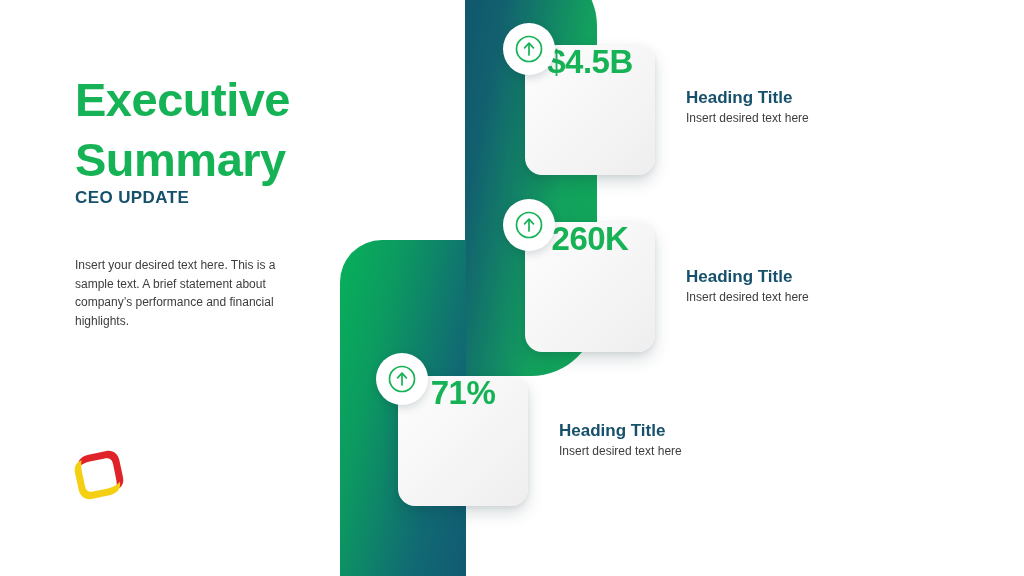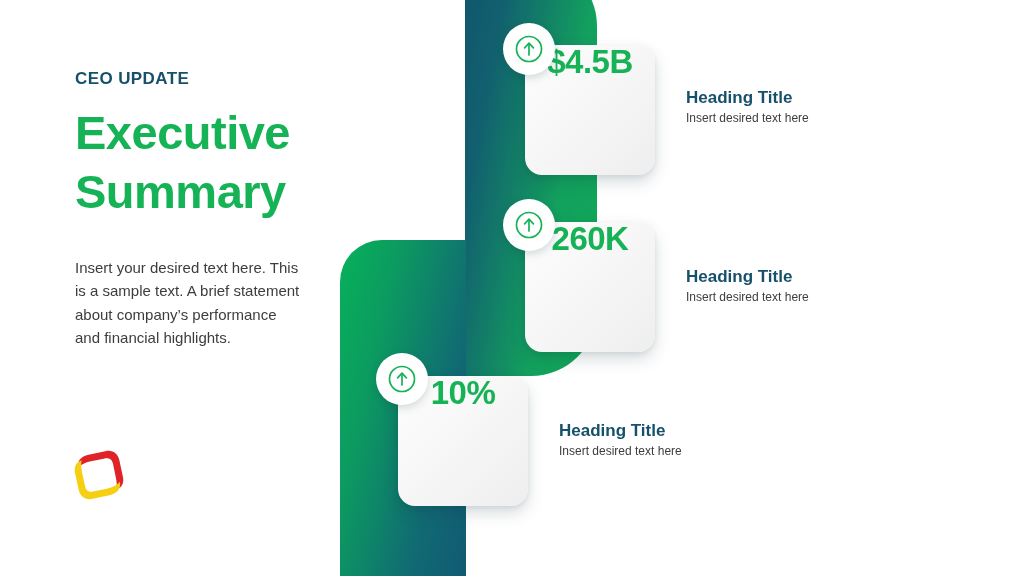--- a/index.html
+++ b/index.html
@@ -71,21 +71,21 @@
     color: #16b256;
     margin: 0;
     letter-spacing: -0.5px;
   }
 
   #body-text {
     position: absolute;
     left: 75px;
     top: 256px;
     width: 225px;
-    font-size: 15px;
+    font-size: 12px;
     line-height: 1.56;
     color: #3d3d3d;
     margin: 0;
   }
 
   
   #logo {
     position: absolute;
     left: 68px;
     top: 444px;
@@ -167,22 +167,22 @@
 </style>
 </head>
 <body>
 
 <div id="slide">
 
   <div id="shape-right" class="bg-shape"></div>
   <div id="shape-left" class="bg-shape"></div>
 
   <div id="left-col">
+    <div id="title">Executive Summary</div>
     <div id="eyebrow">CEO UPDATE</div>
-    <div id="title">Executive Summary</div>
   </div>
 
   <p id="body-text">Insert your desired text here. This is a sample text. A brief statement about company’s performance and financial highlights.</p>
 
   <div id="logo">
     <svg width="62" height="62" viewBox="0 0 62 62">
       <g transform="rotate(-12 31 31)">
         <path d="M12 20 C12 13 17 9 25 9 L42 9 C50 9 54 14 54 21 L54 38 C54 44 51 48 45 49
                  C47 44 47 40 47 33 L47 23 C47 18 44 16 39 16 L26 16 C20 16 16 17 12 20 Z" fill="#e02328"></path>
         <path d="M50 42 C50 49 45 53 37 53 L20 53 C12 53 8 48 8 41 L8 24 C8 18 11 14 17 13
@@ -215,21 +215,21 @@
       <line x1="15" y1="21" x2="15" y2="9.5" stroke="#16b256" stroke-width="1.7" stroke-linecap="round"></line>
       <polyline points="10.6,13.9 15,9.2 19.4,13.9" fill="none" stroke="#16b256" stroke-width="1.7" stroke-linecap="round" stroke-linejoin="round"></polyline>
     </svg>
   </div>
   <div id="text-2" class="kpi-text">
     <div class="kpi-heading">Heading Title</div>
     <div class="kpi-sub">Insert desired text here</div>
   </div>
 
   <div id="card-3" class="kpi-card">
-    <span class="kpi-value">10%</span>
+    <span class="kpi-value">71%</span>
   </div>
   <div id="badge-3" class="kpi-badge">
     <svg width="30" height="30" viewBox="0 0 30 30">
       <circle cx="15" cy="15" r="12.5" fill="none" stroke="#16b256" stroke-width="1.7"></circle>
       <line x1="15" y1="21" x2="15" y2="9.5" stroke="#16b256" stroke-width="1.7" stroke-linecap="round"></line>
       <polyline points="10.6,13.9 15,9.2 19.4,13.9" fill="none" stroke="#16b256" stroke-width="1.7" stroke-linecap="round" stroke-linejoin="round"></polyline>
     </svg>
   </div>
   <div id="text-3" class="kpi-text">
     <div class="kpi-heading">Heading Title</div>

